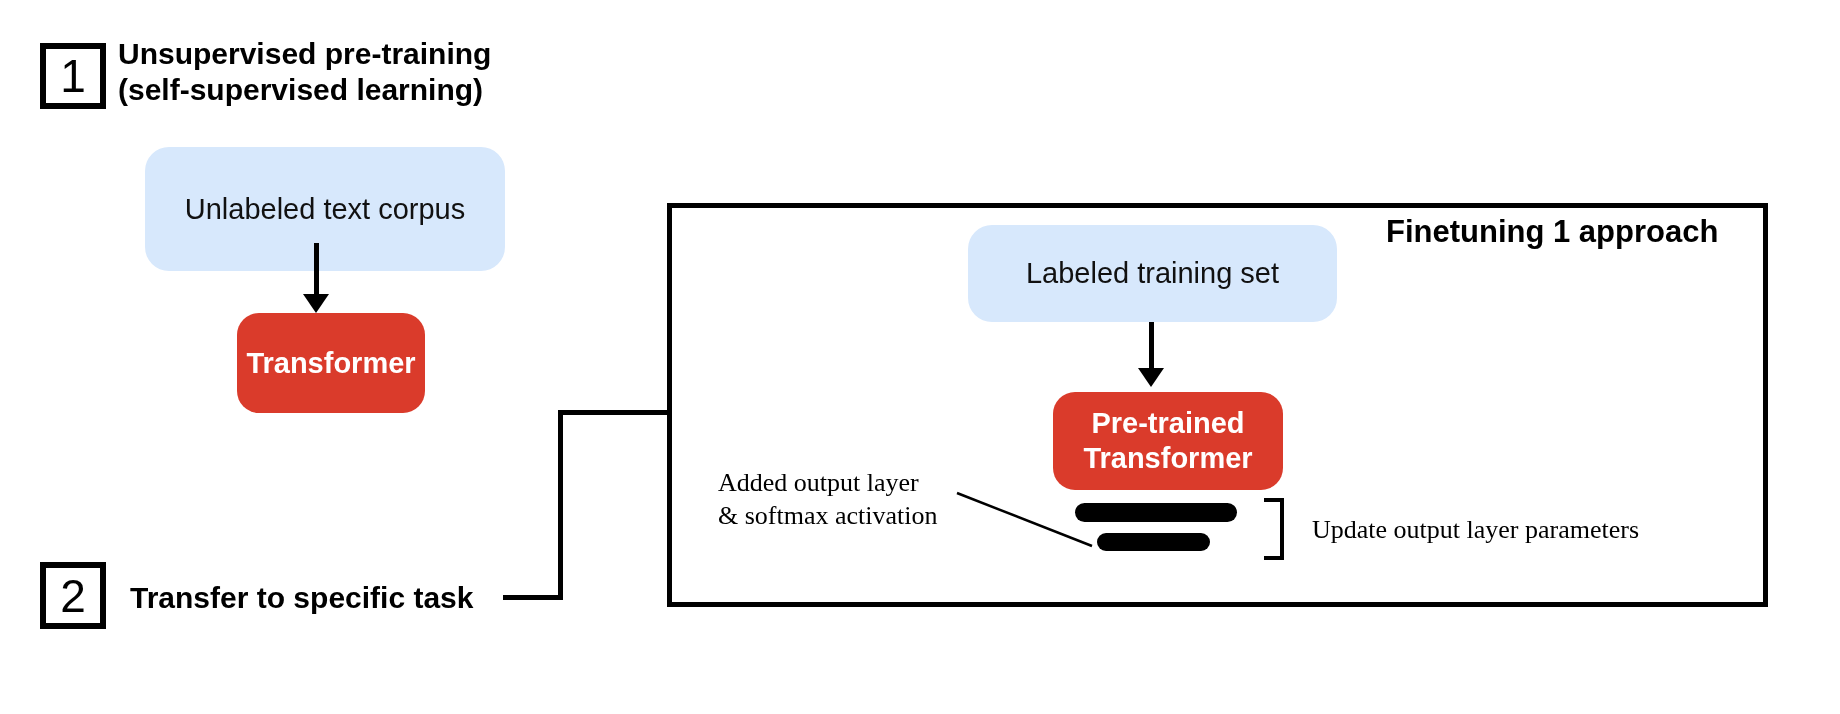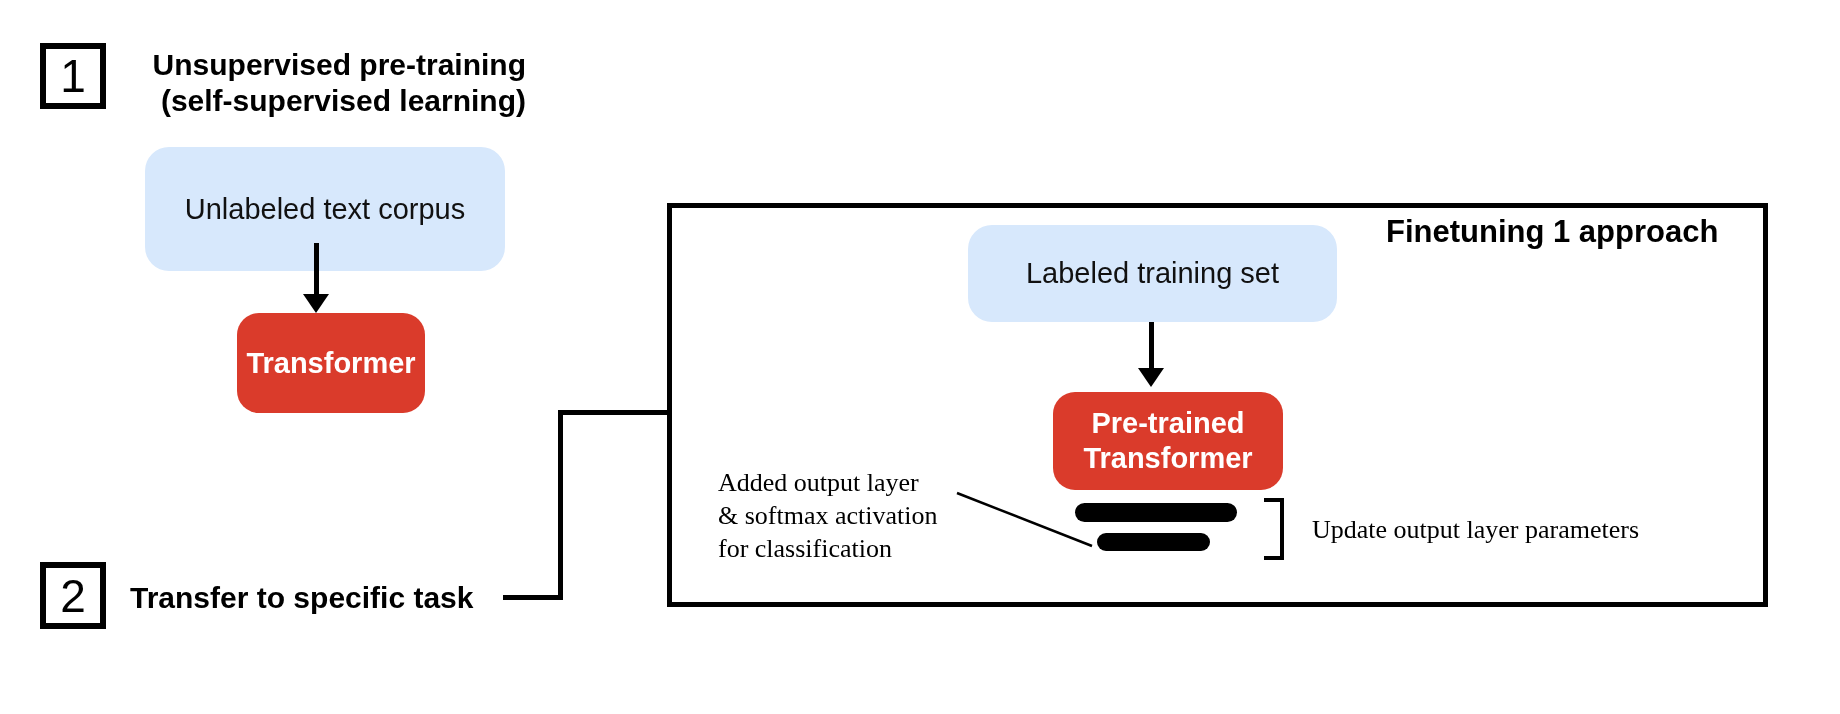--- a/index.html
+++ b/index.html
@@ -38,21 +38,21 @@
   .bar{background:#000;}
 </style>
 </head>
 <body>
 
 <div id="canvas">
 
   <div class="abs num-box" style="left:40px;top:43px;width:66px;height:66px;">
     <span>1</span>
   </div>
-  <div class="abs step-title" style="left:112px;top:36px;width:414px;text-align:right;margin-top:11px;">
+  <div class="abs step-title" style="left:118px;top:36px;width:414px;text-align:left;">
     <div>Unsupervised pre-training</div>
     <div>(self-supervised learning)</div>
   </div>
 
   <div class="abs pill pill-blue" style="left:145px;top:147px;width:360px;height:124px;">
     <span>Unlabeled text corpus</span>
   </div>
 
   <div class="abs arrow-shaft" style="left:314px;top:243px;width:5px;height:53px;"></div>
   <div class="abs arrow-head" style="left:303px;top:294px;"></div>
@@ -86,21 +86,20 @@
       <div>Transformer</div>
     </div>
   </div>
 
   <div class="abs bar" style="left:1075px;top:503px;width:162px;height:19px;border-radius:10px;"></div>
   <div class="abs bar" style="left:1097px;top:533px;width:113px;height:18px;border-radius:9px;"></div>
 
   <div class="abs note-text" style="left:718px;top:466px;">
     <div>Added output layer</div>
     <div>&amp; softmax activation</div>
-    <div>for classification</div>
   </div>
 
   <svg class="abs" style="left:940px;top:480px;" width="165" height="75" viewBox="0 0 165 75">
     <line x1="17" y1="13" x2="152" y2="66" stroke="#000" stroke-width="2.5"></line>
   </svg>
 
   <div class="abs line" style="left:1280px;top:498px;width:4px;height:62px;"></div>
   <div class="abs line" style="left:1264px;top:498px;width:20px;height:4px;"></div>
   <div class="abs line" style="left:1264px;top:556px;width:20px;height:4px;"></div>
 

